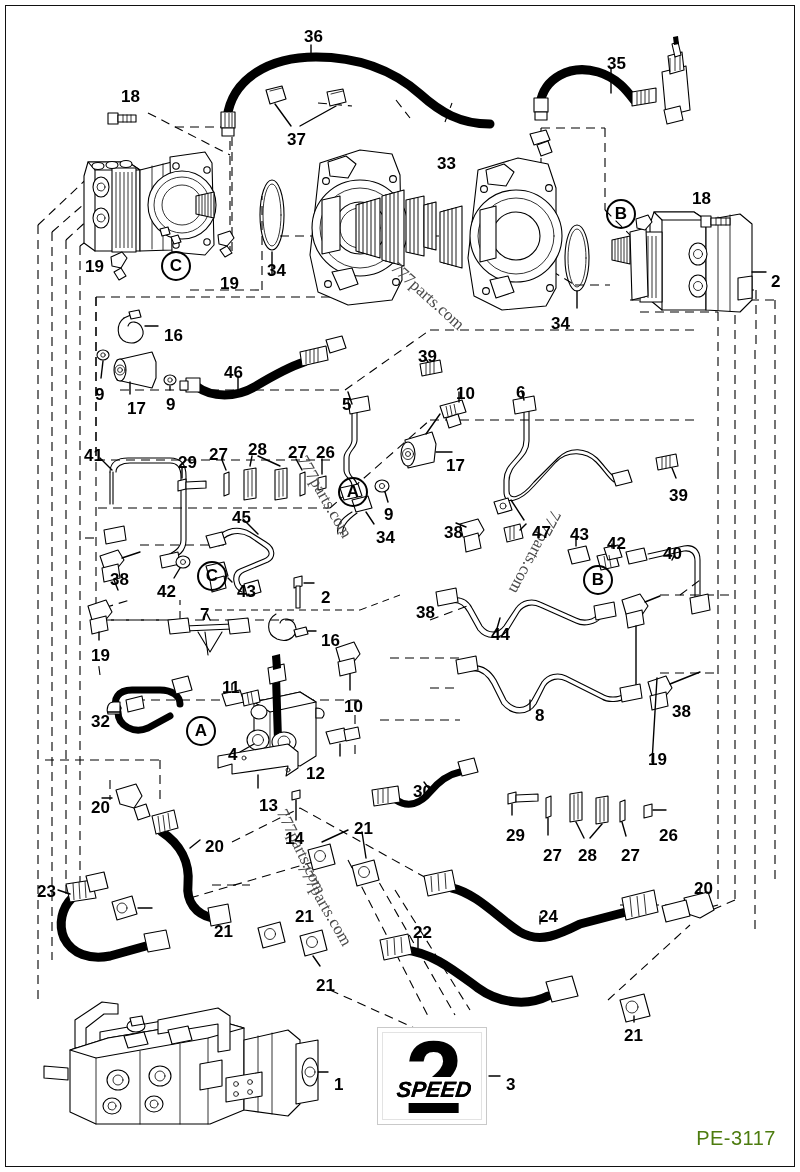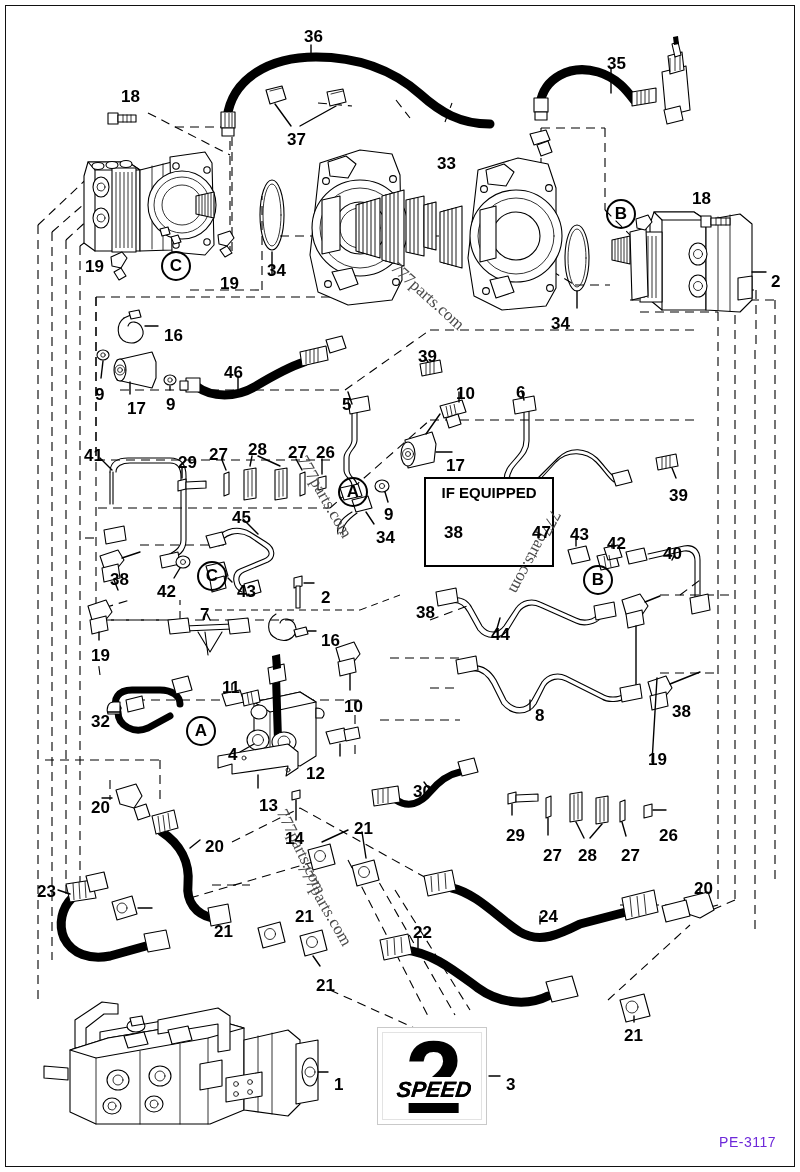--- a/index.html
+++ b/index.html
@@ -86,21 +86,21 @@
     font-size:22px;
     color:#000;
     background:#fff;
     transform:skewX(-6deg);
     letter-spacing:0px;
     text-shadow:0 0 0 #000;
   }
   #pe{
     position:absolute;right:24px;bottom:22px;
     font-family:"Liberation Sans", sans-serif;
-    font-size:14px;color:#6d28d9;letter-spacing:0.5px;
+    font-size:20px;color:#4d7c0f;letter-spacing:0.5px;
   }
   .wm{
     position:absolute;
     font-family:"Liberation Serif", serif;
     font-size:17px;
     color:#4a4a4a;
     white-space:nowrap;
     pointer-events:none;
   }
 </style>
@@ -953,23 +953,20 @@
       <path class="sw" d="M124 1036 L144 1032 L148 1044 L128 1048 Z"></path>
       <path class="sw" d="M168 1030 L188 1026 L192 1040 L172 1044 Z"></path>
       <ellipse class="sw" cx="136" cy="1026" rx="9" ry="6"></ellipse>
       <path class="sw" d="M130 1018 L142 1016 L144 1024 L132 1026 Z"></path>
       <line class="ld" x1="318" y1="1072" x2="328" y2="1072"></line>
     </g>
 
     <line class="ld" x1="489" y1="1076" x2="500" y2="1076"></line>
   </svg>
 
-  <div id="ifbox">
-    <div class="iflabel">IF EQUIPPED</div>
-  </div>
 
   <div id="decal">
     <div class="inner">
       <div class="big2">2</div>
       <div class="speed">SPEED</div>
     </div>
   </div>
 
   <div id="pe">PE-3117</div>
 

